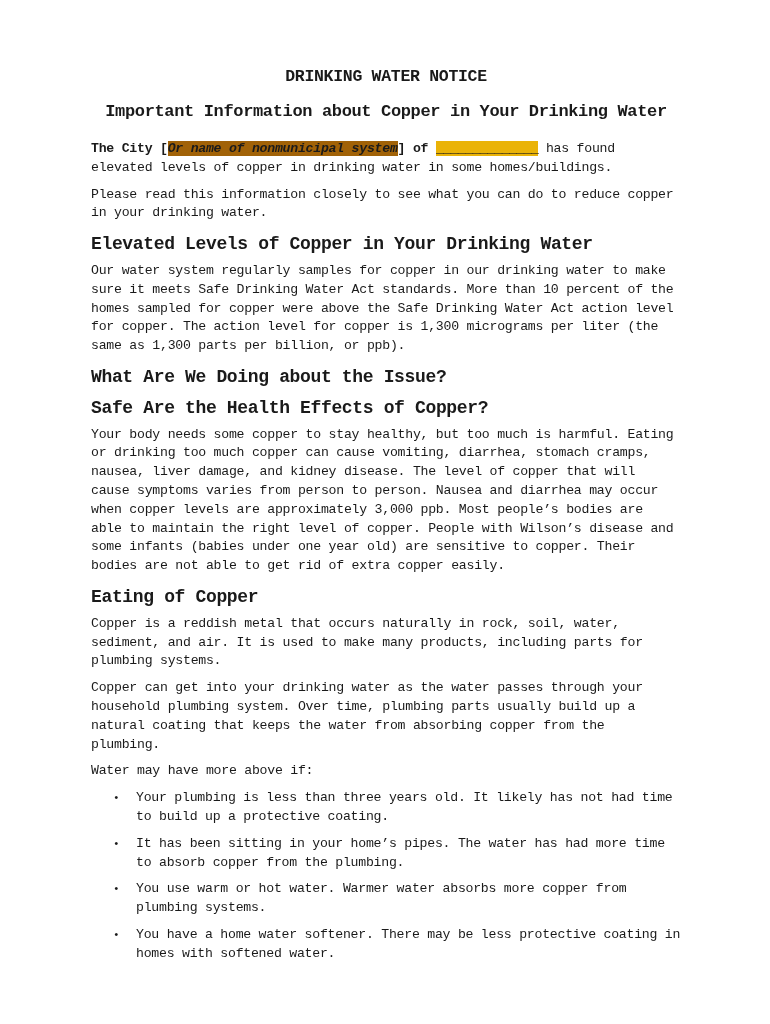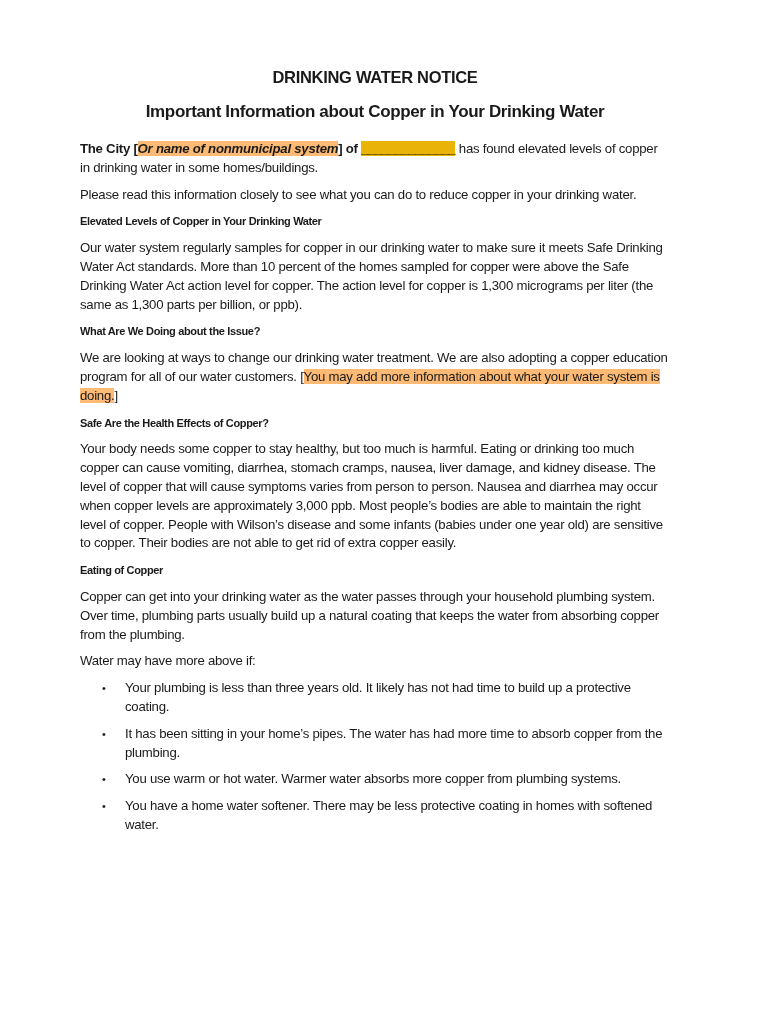--- a/index.html
+++ b/index.html
@@ -10,23 +10,24 @@
     body {
       width: 770px;
       height: 1024px;
       overflow: hidden;
       position: relative;
       font-family: "Liberation Sans", "DejaVu Sans", sans-serif;
       color: #1a1a1a;
     }
     .page {
       position: absolute;
-      left: 80px;
+      left: 91px;
       top: 66px;
       width: 590px;
+      font-family: Liberation Mono, monospace;
     }
     .doc-title {
       text-align: center;
       font-weight: bold;
       font-size: 16.5px;
       letter-spacing: -0.3px;
       margin: 0 0 12px 0;
       line-height: 22px;
     }
     .doc-subtitle {
@@ -37,28 +38,28 @@
       margin: 0 0 16px 0;
       line-height: 24px;
     }
     p {
       margin: 0 0 8px 0;
       font-size: 13.2px;
       line-height: 18.8px;
       letter-spacing: -0.25px;
     }
     h2 {
-      margin: 4px 0 8px 0;
-      font-size: 11px;
+      margin: 12px 0 8px 0;
+      font-size: 18px;
       line-height: 18.8px;
       font-weight: bold;
       letter-spacing: -0.35px;
     }
     .hl {
-      background: #fdba74;
+      background: #a16207;
     }
     .blank {
       background: #eab308;
       letter-spacing: -0.6px;
       font-weight: bold;
     }
     ul.bullets {
       list-style: none;
       margin: 0;
       padding: 0;
@@ -87,26 +88,26 @@
   <div class="doc-subtitle">Important Information about Copper in Your Drinking Water</div>
 
   <p><b><span>The City [</span><i class="hl">Or name of nonmunicipal system</i><span>] of </span><span class="blank">______________</span></b><span> has found elevated levels of copper in drinking water in some homes/buildings.</span></p>
 
   <p>Please read this information closely to see what you can do to reduce copper in your drinking water.</p>
 
   <h2>Elevated Levels of Copper in Your Drinking Water</h2>
   <p>Our water system regularly samples for copper in our drinking water to make sure it meets Safe Drinking Water Act standards. More than 10 percent of the homes sampled for copper were above the Safe Drinking Water Act action level for copper. The action level for copper is 1,300 micrograms per liter (the same as 1,300 parts per billion, or ppb).</p>
 
   <h2>What Are We Doing about the Issue?</h2>
-  <p><span>We are looking at ways to change our drinking water treatment. We are also adopting a copper education program for all of our water customers. [</span><span class="hl">You may add more information about what your water system is doing.</span><span>]</span></p>
 
   <h2>Safe Are the Health Effects of Copper?</h2>
   <p>Your body needs some copper to stay healthy, but too much is harmful. Eating or drinking too much copper can cause vomiting, diarrhea, stomach cramps, nausea, liver damage, and kidney disease. The level of copper that will cause symptoms varies from person to person. Nausea and diarrhea may occur when copper levels are approximately 3,000 ppb. Most people’s bodies are able to maintain the right level of copper. People with Wilson’s disease and some infants (babies under one year old) are sensitive to copper. Their bodies are not able to get rid of extra copper easily.</p>
 
   <h2>Eating of Copper</h2>
+  <p>Copper is a reddish metal that occurs naturally in rock, soil, water, sediment, and air. It is used to make many products, including parts for plumbing systems.</p>
   <p>Copper can get into your drinking water as the water passes through your household plumbing system. Over time, plumbing parts usually build up a natural coating that keeps the water from absorbing copper from the plumbing.</p>
   <p>Water may have more above if:</p>
 
   <ul class="bullets">
     <li><span class="bullet">•</span><span>Your plumbing is less than three years old. It likely has not had time to build up a protective coating.</span></li>
     <li><span class="bullet">•</span><span>It has been sitting in your home’s pipes. The water has had more time to absorb copper from the plumbing.</span></li>
     <li><span class="bullet">•</span><span>You use warm or hot water. Warmer water absorbs more copper from plumbing systems.</span></li>
     <li><span class="bullet">•</span><span>You have a home water softener. There may be less protective coating in homes with softened water.</span></li>
   </ul>
 

